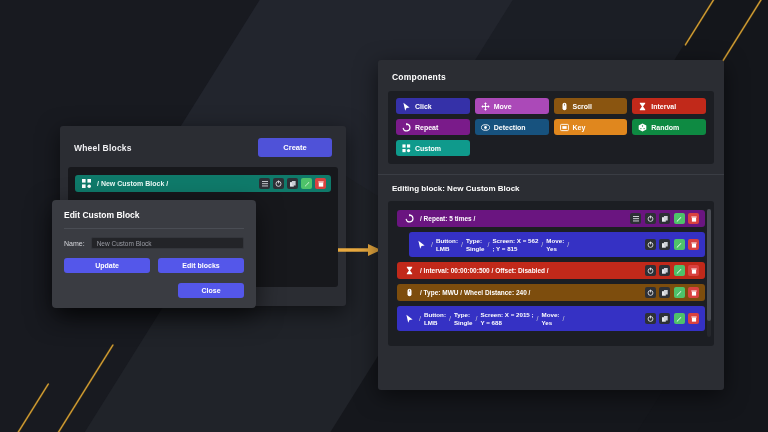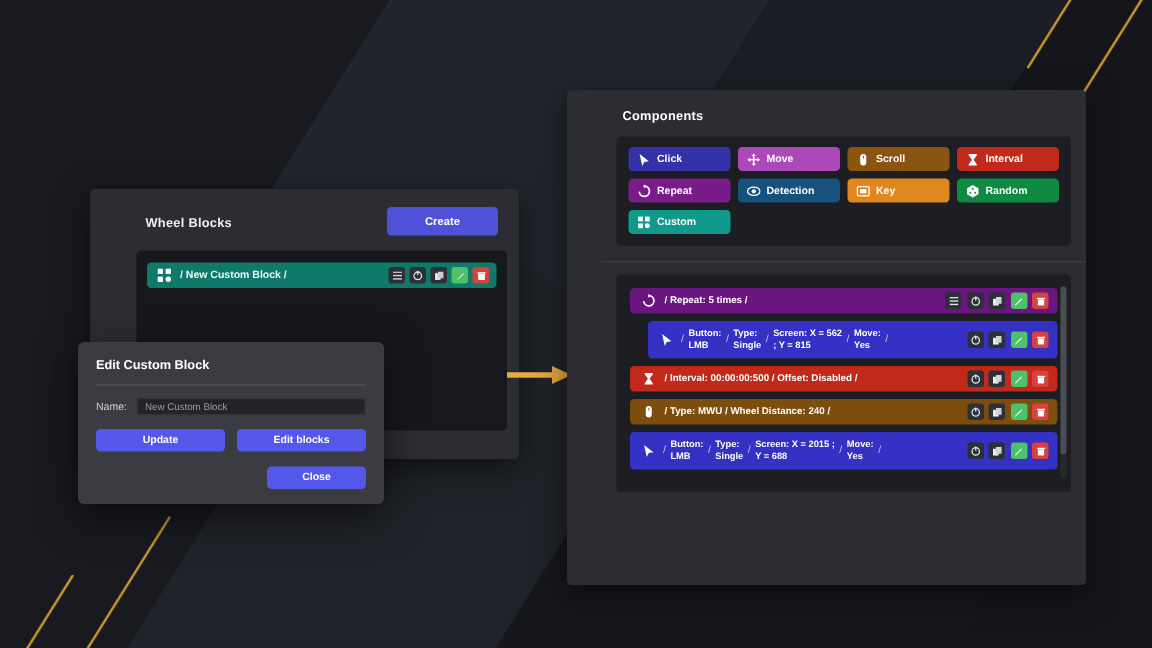--- a/index.html
+++ b/index.html
@@ -42,21 +42,21 @@
   }
   .logo-clicker { position: absolute; left: 22px; top: 20px;
     font-size: 25px; font-weight: bold; letter-spacing: 1px; font-style: italic;
     background: linear-gradient(180deg,#ffffff 0%,#e6e6ea 50%,#a9abb4 100%);
     -webkit-background-clip: text; background-clip: text; color: transparent;
     -webkit-text-stroke: 0.5px #6c6f78;
   }
 
   
   .panel { position: absolute; background: #2a2c31; border-radius: 4px;
-           box-shadow: 0 6px 22px rgba(0,0,0,.55); padding-left: 23px; }
+           box-shadow: 0 6px 22px rgba(0,0,0,.55); }
 
   
   #left-panel { left: 60px; top: 126px; width: 286px; height: 180px;
                 background: #2b2d33; border-radius: 3px; }
   .lp-head { display: flex; align-items: center; justify-content: space-between;
              padding: 12px 14px 8px 14px; }
   .lp-title { color: #f0f0f3; font-size: 8.5px; font-weight: bold; letter-spacing: .2px; }
   .create-btn { background: #4f52d8; color: #fff; font-size: 7.5px; font-weight: bold;
                 border: none; border-radius: 3px; padding: 5px 0; width: 74px;
                 text-align: center; cursor: pointer; }
@@ -68,21 +68,21 @@
   .row-actions { display: flex; align-items: center; gap: 3px; }
   .mini-btn { width: 11px; height: 11px; border-radius: 2px; display: flex;
               align-items: center; justify-content: center; font-size: 6px; color: #fff; }
   .mb-dark { background: #2d3036; }
   .mb-green { background: #4ec26a; }
   .mb-red { background: #d9413f; }
 
   
   #edit-modal { left: 52px; top: 200px; width: 204px; height: 108px;
                 background: #3a3c42; border-radius: 4px;
-                box-shadow: 0 8px 26px rgba(0,0,0,.6); padding: 10px 12px; margin-top: 28px; }
+                box-shadow: 0 8px 26px rgba(0,0,0,.6); padding: 10px 12px; }
   .modal-title { color: #fff; font-size: 8.5px; font-weight: bold; }
   .modal-div { height: 1px; background: #4a4d54; margin: 8px 0 8px 0; }
   .name-row { display: flex; align-items: center; gap: 6px; }
   .name-label { color: #d6d7dc; font-size: 7px; }
   .name-input { flex: 1; height: 12px; background: #232428; border: 1px solid #34363c;
                 border-radius: 2px; color: #9a9ca4; font-size: 6.5px;
                 padding: 0 5px; font-family: "Liberation Sans", sans-serif; }
   .btn-row { display: flex; gap: 8px; margin-top: 9px; }
   .mbtn { flex: 1; background: #5457ea; color: #fff; border: none; border-radius: 3px;
           height: 15px; font-size: 7px; font-weight: bold; cursor: pointer; }
@@ -303,20 +303,21 @@
                 <circle cx="9.5" cy="9.5" r="2.4" fill="#ffffff"></circle>
               </svg>
             </span>
             <span class="lbl">Custom</span>
           </div>
         </div>
     </div>
 
     <div class="divider"></div>
 
+    <div class="edit-title">Editing block: New Custom Block</div>
 
     <div class="edit-box">
       <div id="blocks-list">
           <div class="blk blk-h" style="background: rgb(106, 21, 128);">
             <span class="blk-icon">
               <svg width="9" height="9" viewBox="0 0 13 13">
                 <path d="M6.5 1.6 A4.9 4.9 0 1 1 1.8 7.6" fill="none" stroke="#ffffff" stroke-width="1.7" stroke-linecap="round"></path>
                 <path d="M6.2 0 L9 1.8 L6.2 3.6 Z" fill="#ffffff"></path>
               </svg>
             </span>

